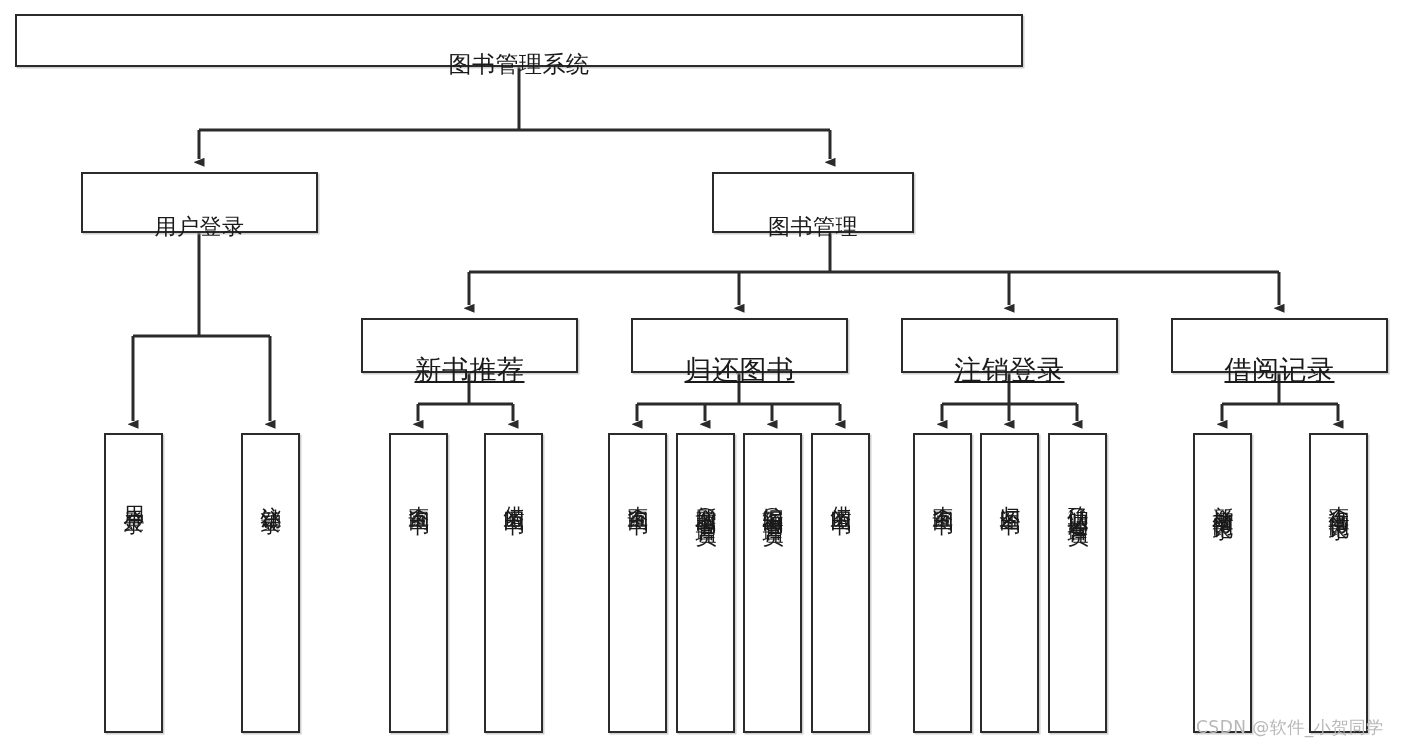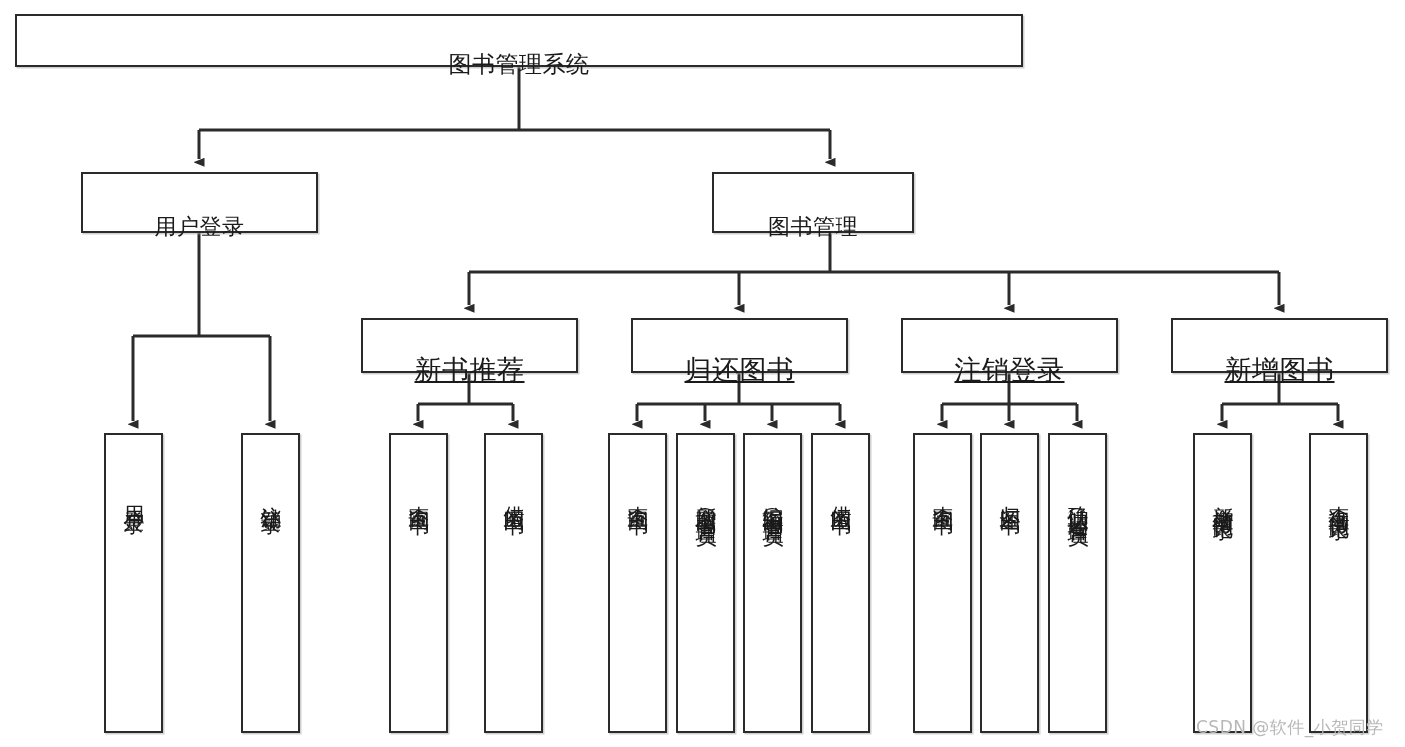--- a/index.html
+++ b/index.html
@@ -143,21 +143,21 @@
 
   <div class="node lvl2 horiz" style="left:631px; top:318px; width:217px; height:55px;">
     <span class="label">归还图书</span>
   </div>
 
   <div class="node lvl2 horiz" style="left:901px; top:318px; width:217px; height:55px;">
     <span class="label">注销登录</span>
   </div>
 
   <div class="node lvl2 horiz" style="left:1171px; top:318px; width:217px; height:55px;">
-    <span class="label">新增图书</span>
+    <span class="label">借阅记录</span>
   </div>
 
   <div class="node leaf vert" style="left:104px; top:433px; width:59px; height:300px;">
     <span class="label">用户登录</span>
   </div>
 
   <div class="node leaf vert" style="left:241px; top:433px; width:59px; height:300px;">
     <span class="label">注销登录</span>
   </div>
 

